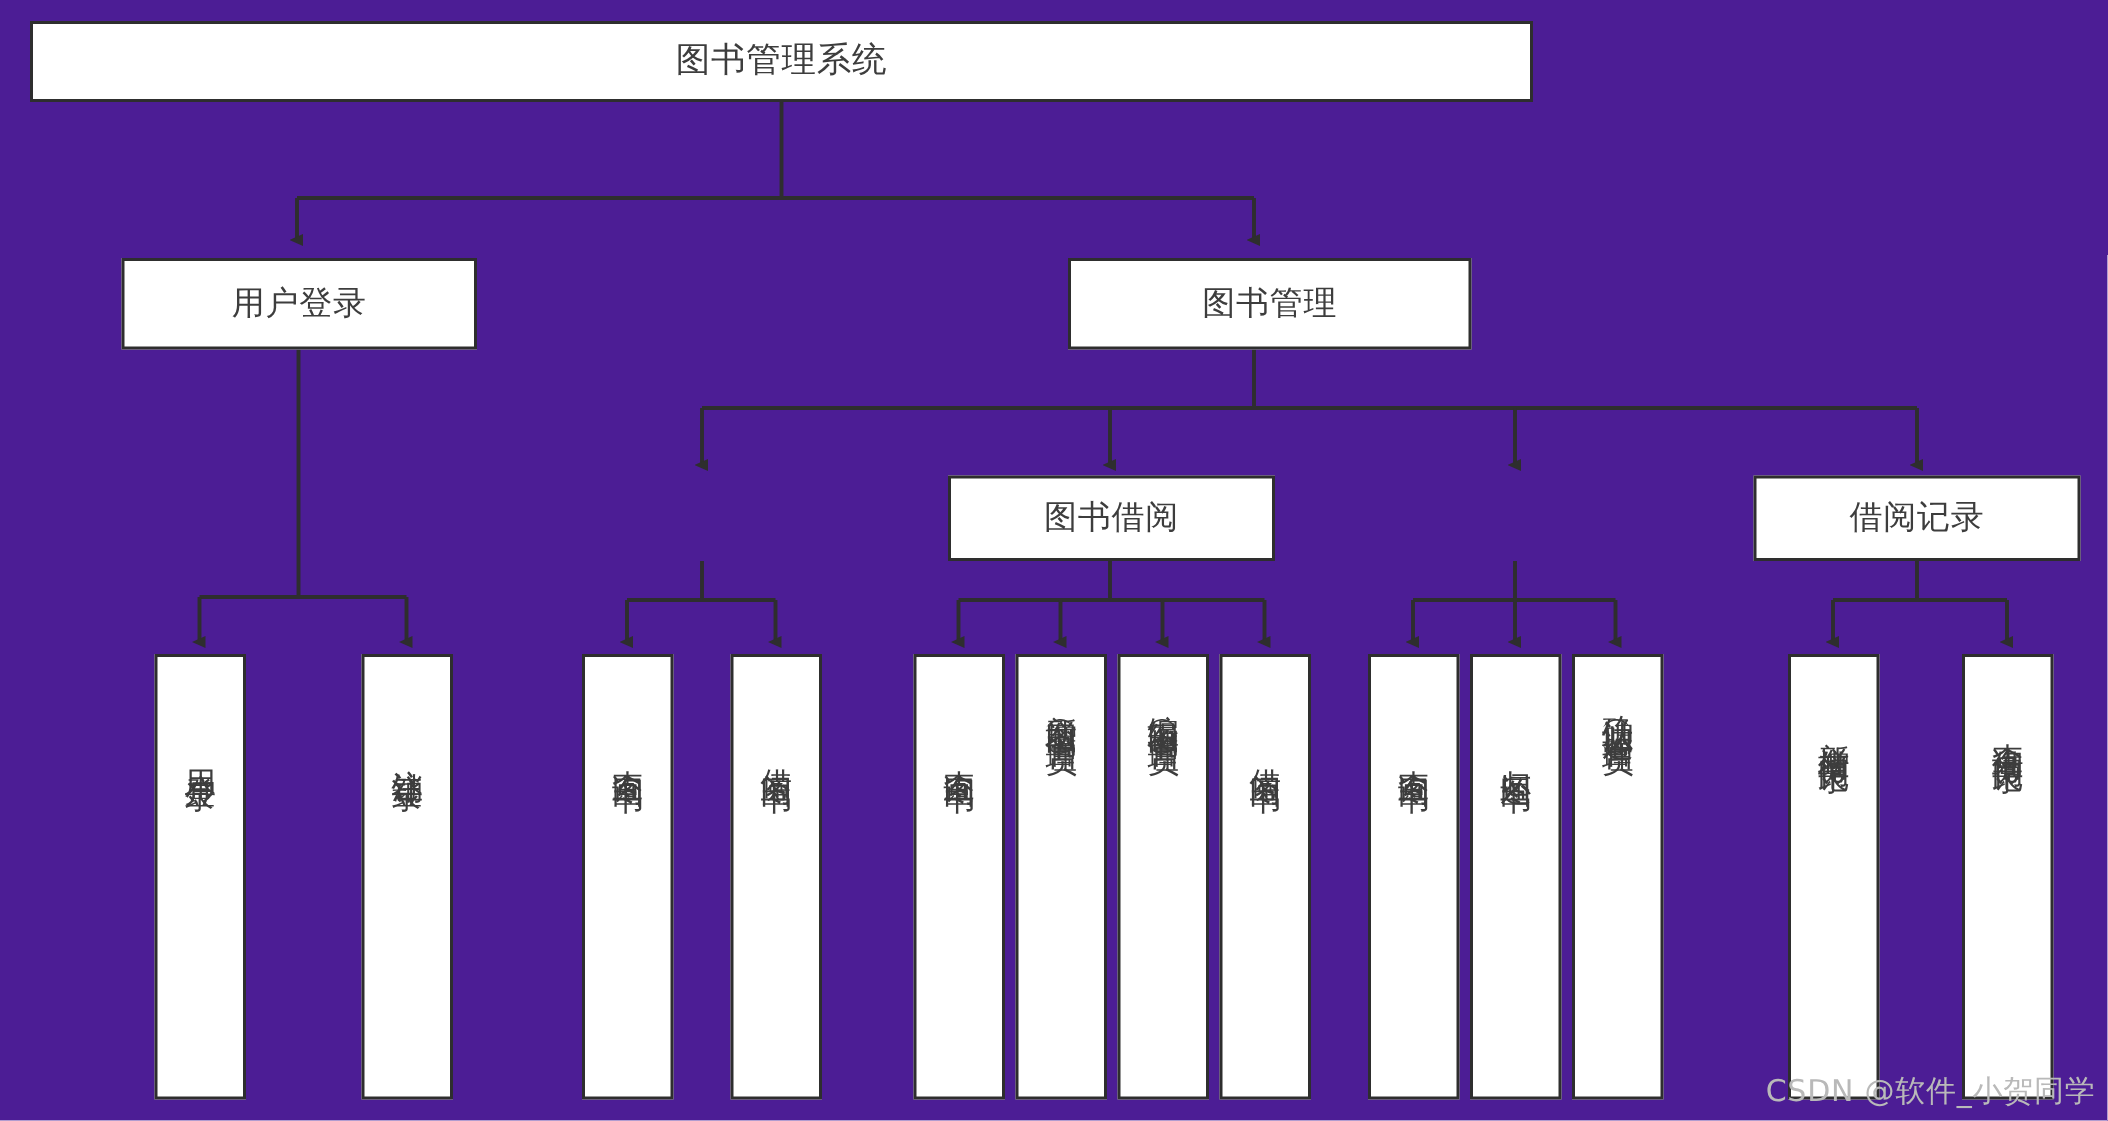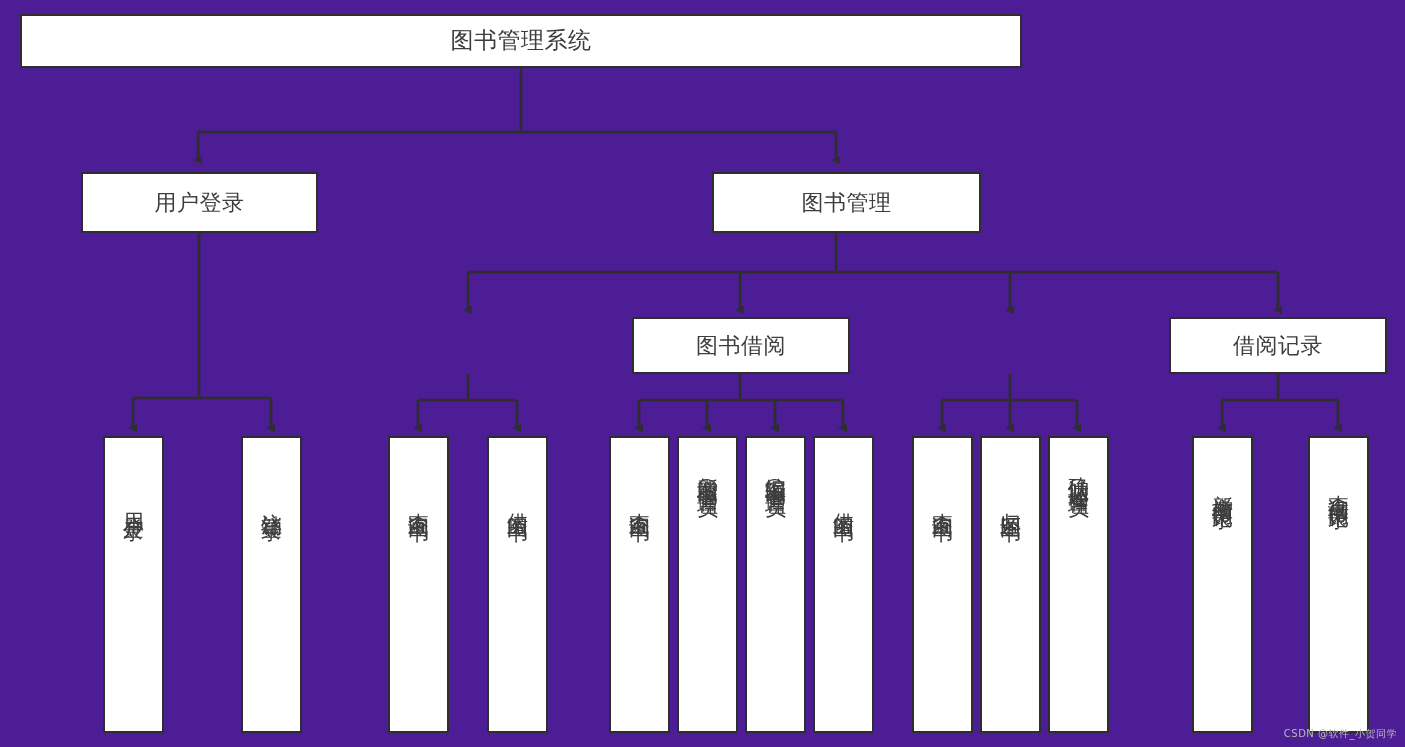--- a/index.html
+++ b/index.html
@@ -71,21 +71,21 @@
   .node.vert.pad-top-md {
     padding-top: 40px;
   }
   .node.vert.pad-top-sm {
     padding-top: 22px;
   }
   #watermark {
     position: absolute;
     right: 8px;
     bottom: 6px;
-    font-size: 10px;
+    font-size: 20px;
     color: #b9b9b9;
     letter-spacing: 0.5px;
     white-space: nowrap;
   }
 </style>
 </head>
 <body>
 
 <div id="diagram-root">
 

